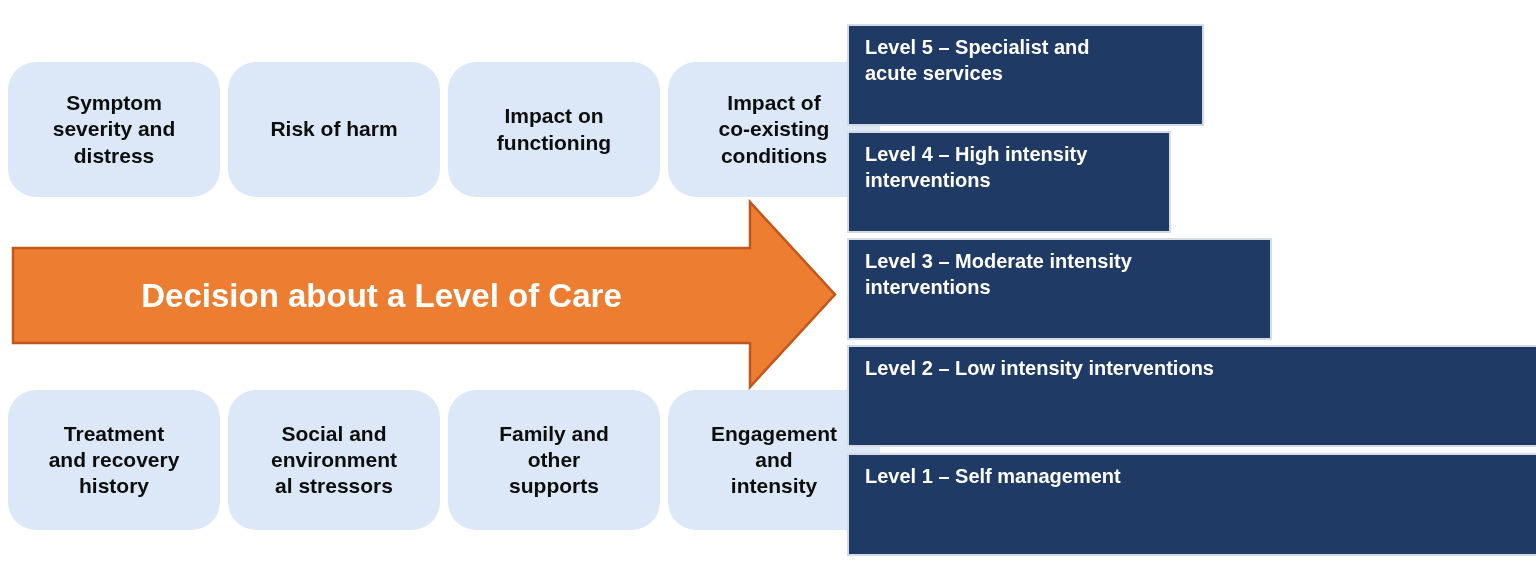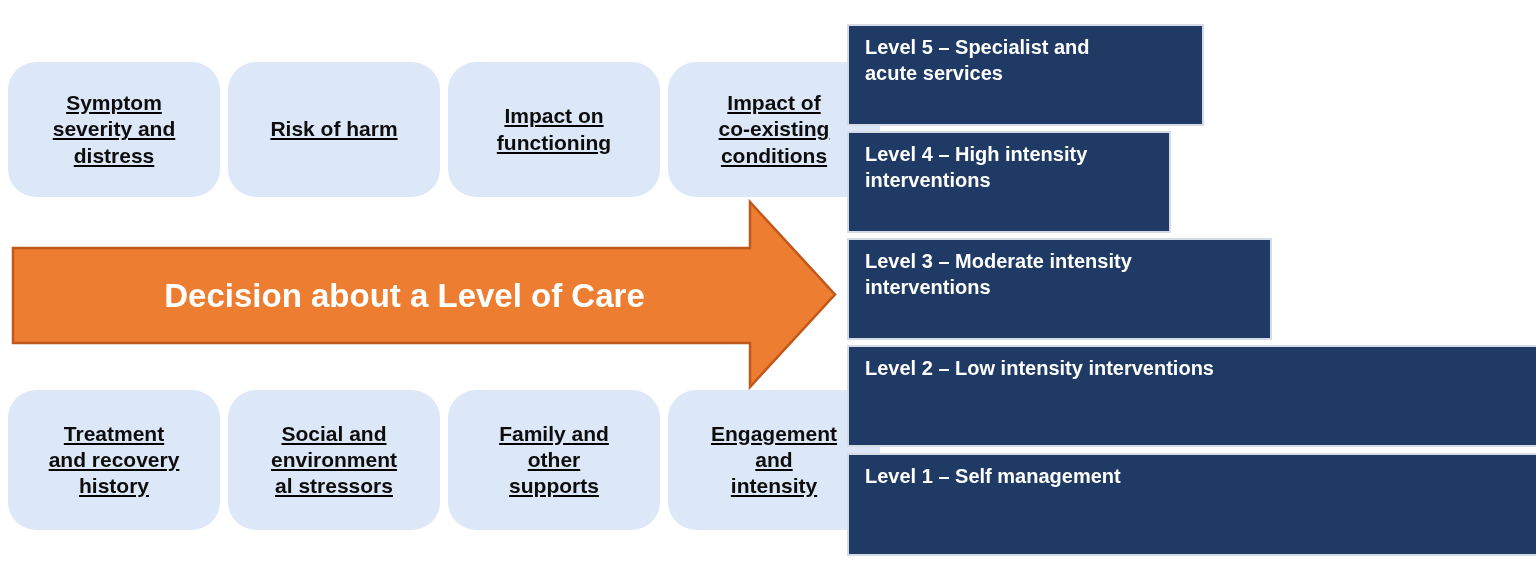--- a/index.html
+++ b/index.html
@@ -16,21 +16,20 @@
     overflow: hidden;
   }
 
   
   .factor-row {
     position: absolute;
     left: 8px;
     width: 872px;
     display: flex;
     gap: 8px;
-    text-decoration: underline;
   }
   .factor-row.top { top: 62px; height: 135px; }
   .factor-row.bottom { top: 390px; height: 140px; }
 
   .factor-box {
     flex: 1 1 0;
     background: #dce8f7;
     border-radius: 28px;
     display: flex;
     align-items: center;
@@ -55,21 +54,20 @@
   }
   .arrow-label-wrap {
     position: absolute;
     left: 13px;
     top: 248px;
     width: 737px;
     height: 95px;
     display: flex;
     align-items: center;
     justify-content: center;
-    padding-left: 23px;
   }
   .arrow-label {
     font-weight: bold;
     font-size: 33px;
     color: #ffffff;
     white-space: nowrap;
   }
 
   
   .level-bar {

